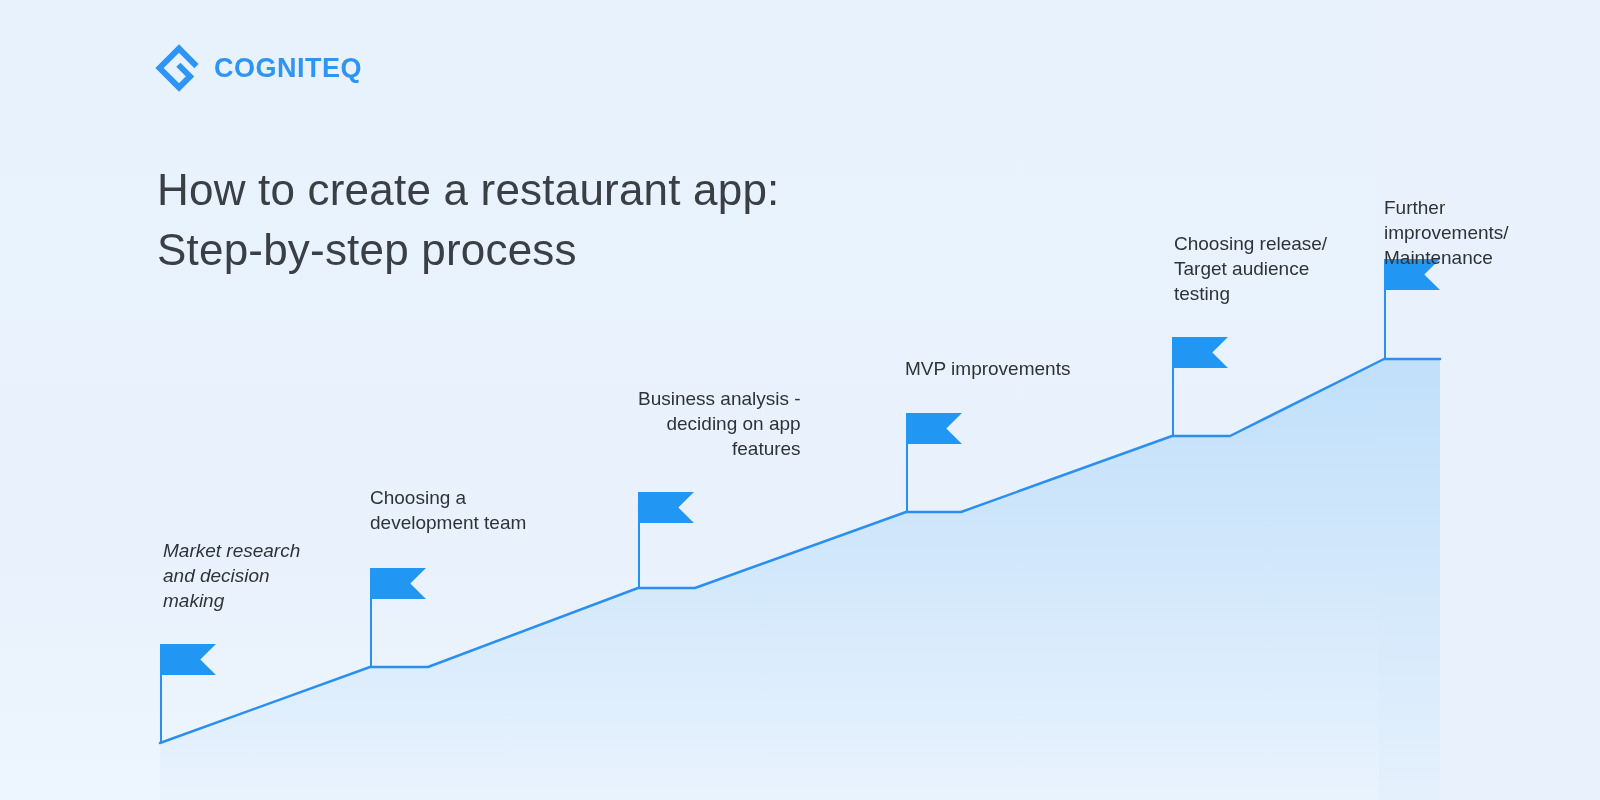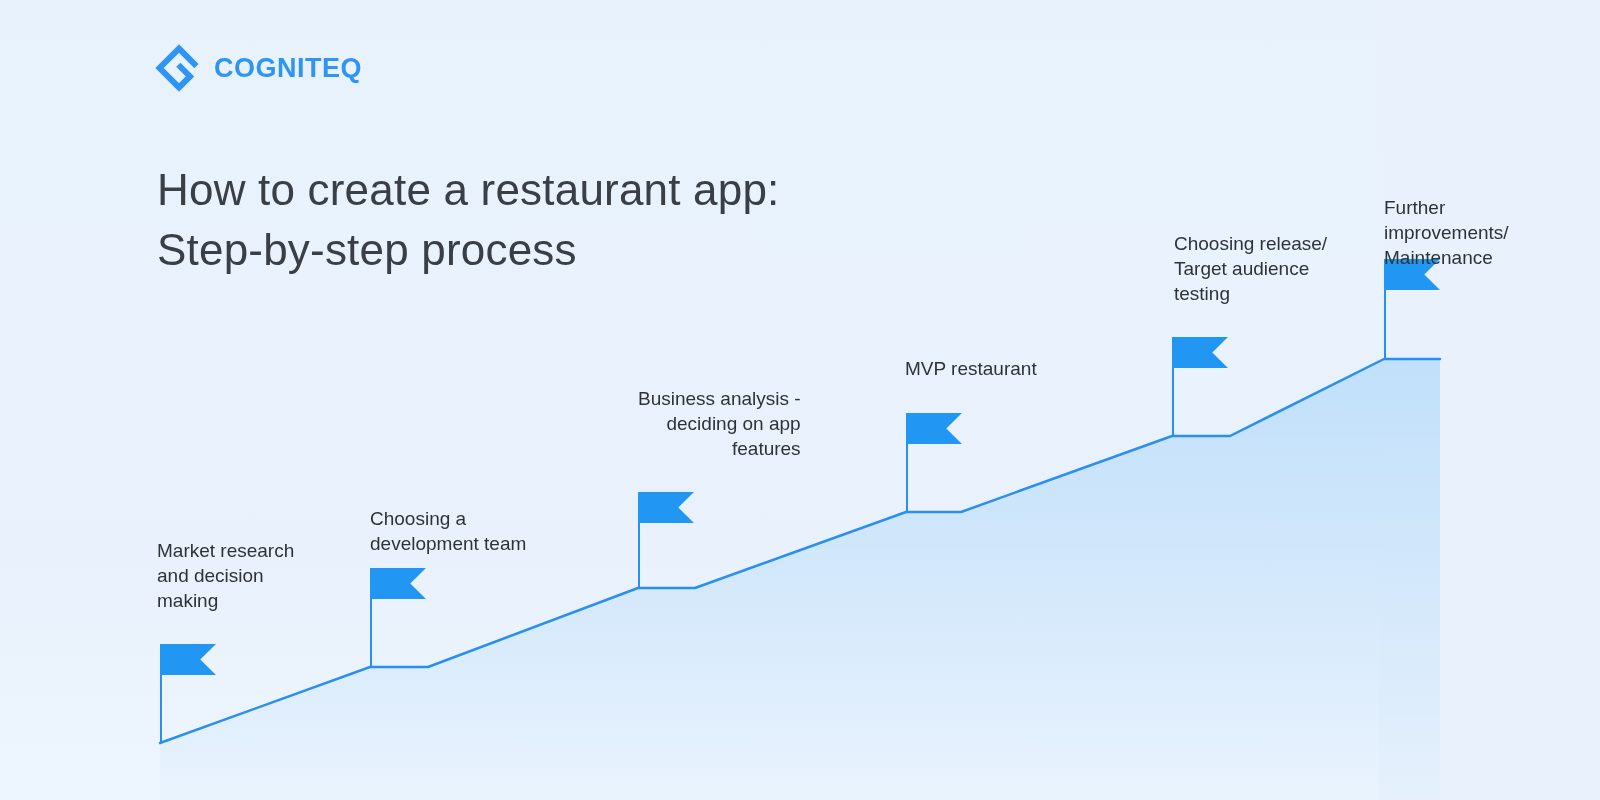--- a/index.html
+++ b/index.html
@@ -60,29 +60,29 @@
       <g transform="rotate(45 24 24)">
         <path d="M36 9 L9 9 L9 39 L39 39 L39 22 L21 22" fill="none" stroke="#2E95F5" stroke-width="6.5"></path>
       </g>
     </svg>
     <span class="brand-name">COGNITEQ</span>
   </div>
 
   <h1 class="page-title">How to create a restaurant app: Step-by-step process</h1>
 
   <div id="labels">
-      <div class="milestone-label" style="left: 157px; top: 538px;">Market research
+      <div class="milestone-label" style="left: 163px; top: 538px; font-style: italic;">Market research
 and decision
 making</div>
-      <div class="milestone-label" style="left: 370px; top: 506px;">Choosing a
+      <div class="milestone-label" style="left: 370px; top: 485px;">Choosing a
 development team</div>
       <div class="milestone-label" style="left: 638px; top: 386px; text-align: right;">Business analysis -
 deciding on app
 features</div>
-      <div class="milestone-label" style="left: 905px; top: 356px;">MVP restaurant</div>
+      <div class="milestone-label" style="left: 905px; top: 356px;">MVP improvements</div>
       <div class="milestone-label" style="left: 1174px; top: 231px;">Choosing release/
 Target audience
 testing</div>
       <div class="milestone-label" style="left: 1384px; top: 155px; margin-top: 40px;">Further
 improvements/
 Maintenance</div>
     </div>
 
 </div>
 

